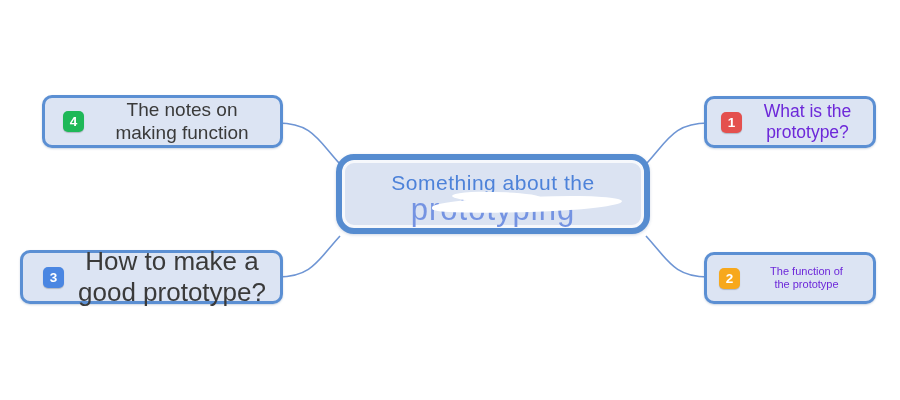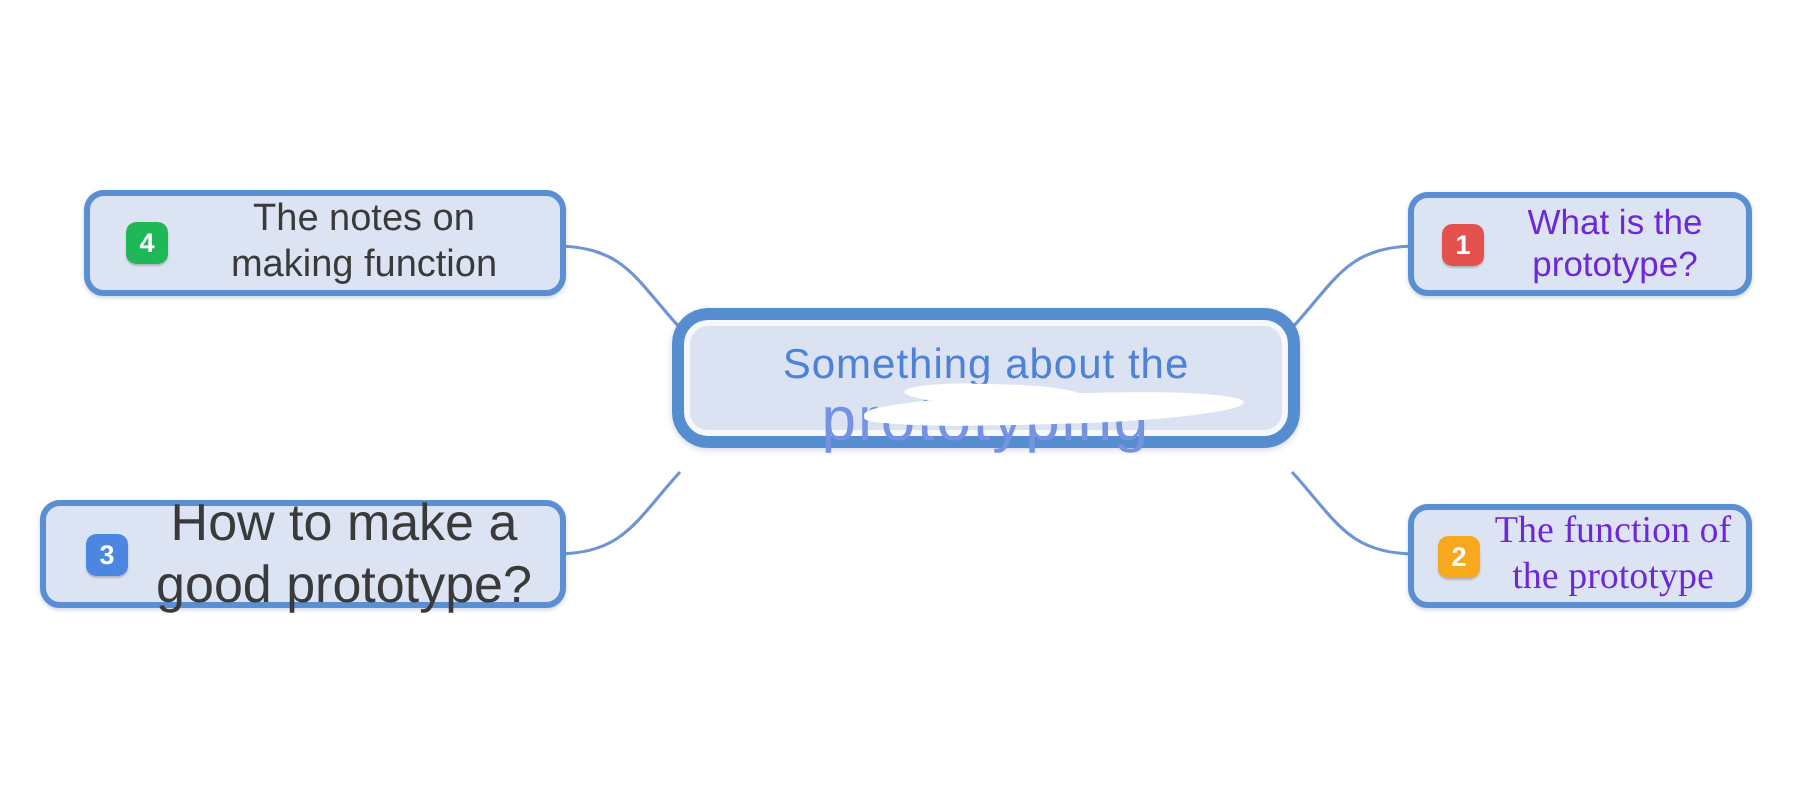--- a/index.html
+++ b/index.html
@@ -23,21 +23,21 @@
   }
   .links path {
     fill: none;
     stroke: #6e95d4;
     stroke-width: 1.6;
   }
   
   .center-node {
     position: absolute;
     left: 336px; top: 154px;
-    width: 314px; height: 70px;
+    width: 314px; height: 80px;
     box-sizing: border-box;
     background: #dbe3f2;
     border: 6px solid #568cd0;
     border-radius: 18px;
     box-shadow: inset 0 0 0 3px rgba(255,255,255,0.75), 0 1px 3px rgba(70,100,150,0.25);
     z-index: 2;
     text-align: center;
   }
   .ct-line1 {
     margin-top: 11px;
@@ -87,21 +87,21 @@
   }
   .node.right .ntext { color: #6d28d9; }
   .node.left  .ntext { color: #3a3a3a; }
 
   #node1 { left: 704px; top: 96px;  width: 172px; height: 52px; padding-left: 14px; }
   #node2 { left: 704px; top: 252px; width: 172px; height: 52px; padding-left: 12px; }
   #node3 { left: 20px;  top: 250px; width: 263px; height: 54px; padding-left: 20px; }
   #node4 { left: 42px;  top: 95px;  width: 241px; height: 53px; padding-left: 18px; }
 
   #node1 .ntext { font-size: 17.5px; }
-  #node2 .ntext { font-size: 19px; font-family: Liberation Serif, serif; }
+  #node2 .ntext { font-size: 11px; }
   #node3 .ntext { font-size: 26px; }
   #node4 .ntext { font-size: 19px; }
 
   .badge {
     flex: 0 0 auto;
     width: 21px; height: 21px;
     border-radius: 5px;
     color: #ffffff;
     font-weight: bold;
     font-size: 13.5px;

